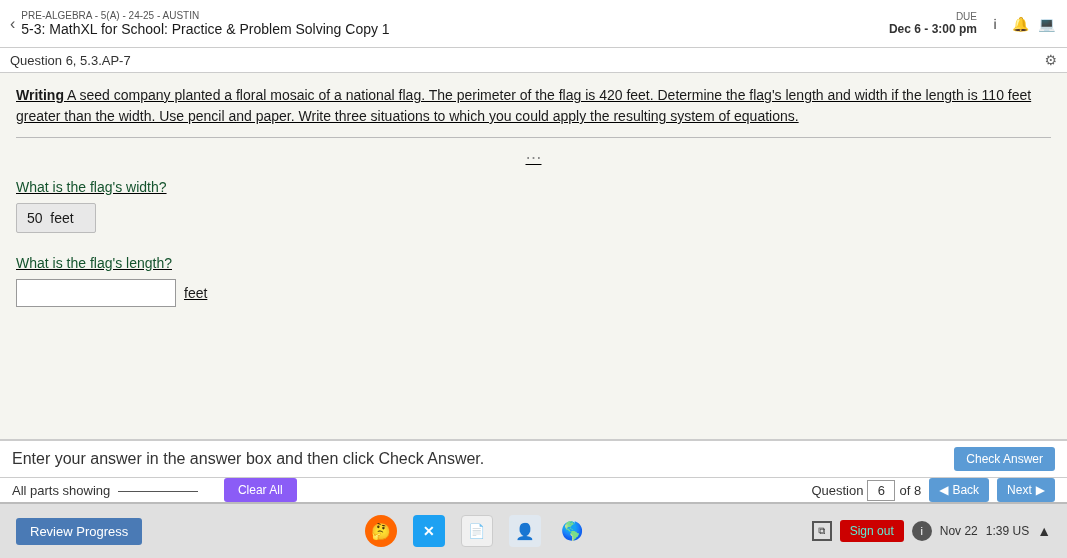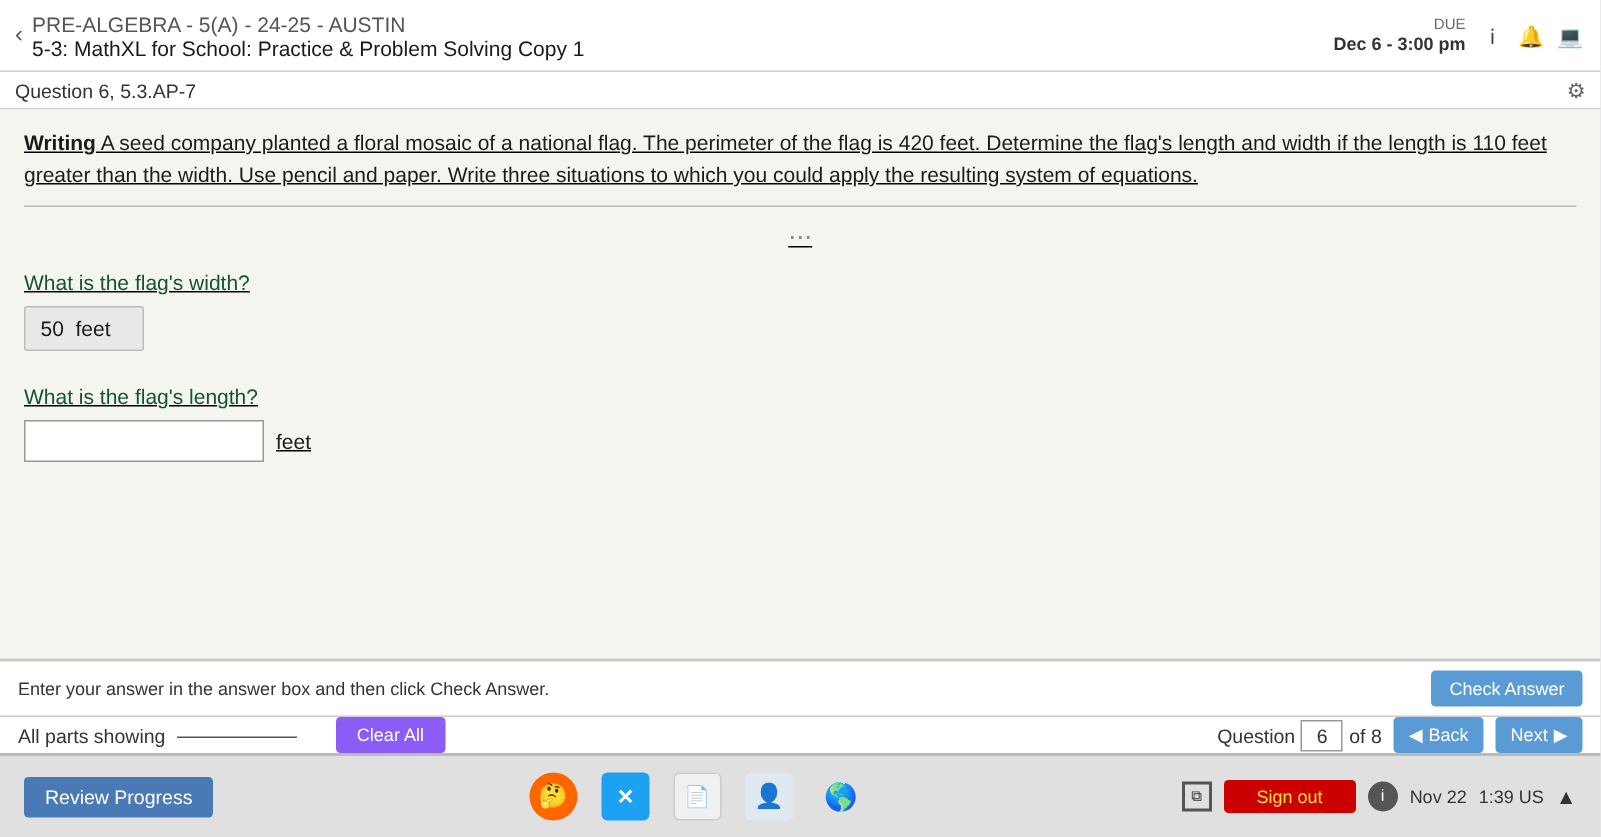--- a/index.html
+++ b/index.html
@@ -28,21 +28,21 @@
       display: flex;
       align-items: center;
       justify-content: space-between;
       min-height: 48px;
     }
     .header-left {
       display: flex;
       flex-direction: column;
     }
     .breadcrumb-text {
-      font-size: 14px;
+      font-size: 10px;
       color: #555;
     }
     .header-title {
       font-size: 14px;
       color: #1a1a1a;
       font-weight: 500;
     }
     .header-right {
       display: flex;
       align-items: center;
@@ -179,21 +179,21 @@
     
     .instruction-bar {
       background: #ffffff;
       border-top: 1px solid #ccc;
       padding: 6px 12px;
       display: flex;
       align-items: center;
       justify-content: space-between;
     }
     .instruction-text {
-      font-size: 12px;
+      font-size: 16px;
       color: #333;
       flex: 1;
     }
     .check-answer-btn {
       background: #5b9bd5;
       color: white;
       border: none;
       padding: 5px 12px;
       font-size: 12px;
       border-radius: 3px;
@@ -308,23 +308,23 @@
     }
     .taskbar-right {
       display: flex;
       align-items: center;
       gap: 8px;
       font-size: 12px;
       color: #333;
     }
     .sign-out-btn {
       background: #cc0000;
-      color: #fde047;
-      border: none;
-      padding: 4px 22px;
+      color: #5eead4;
+      border: none;
+      padding: 4px 10px;
       font-size: 12px;
       border-radius: 3px;
       cursor: pointer;
     }
     .taskbar-clock {
       font-size: 12px;
       color: #333;
     }
     .taskbar-info-icon {
       width: 20px;

